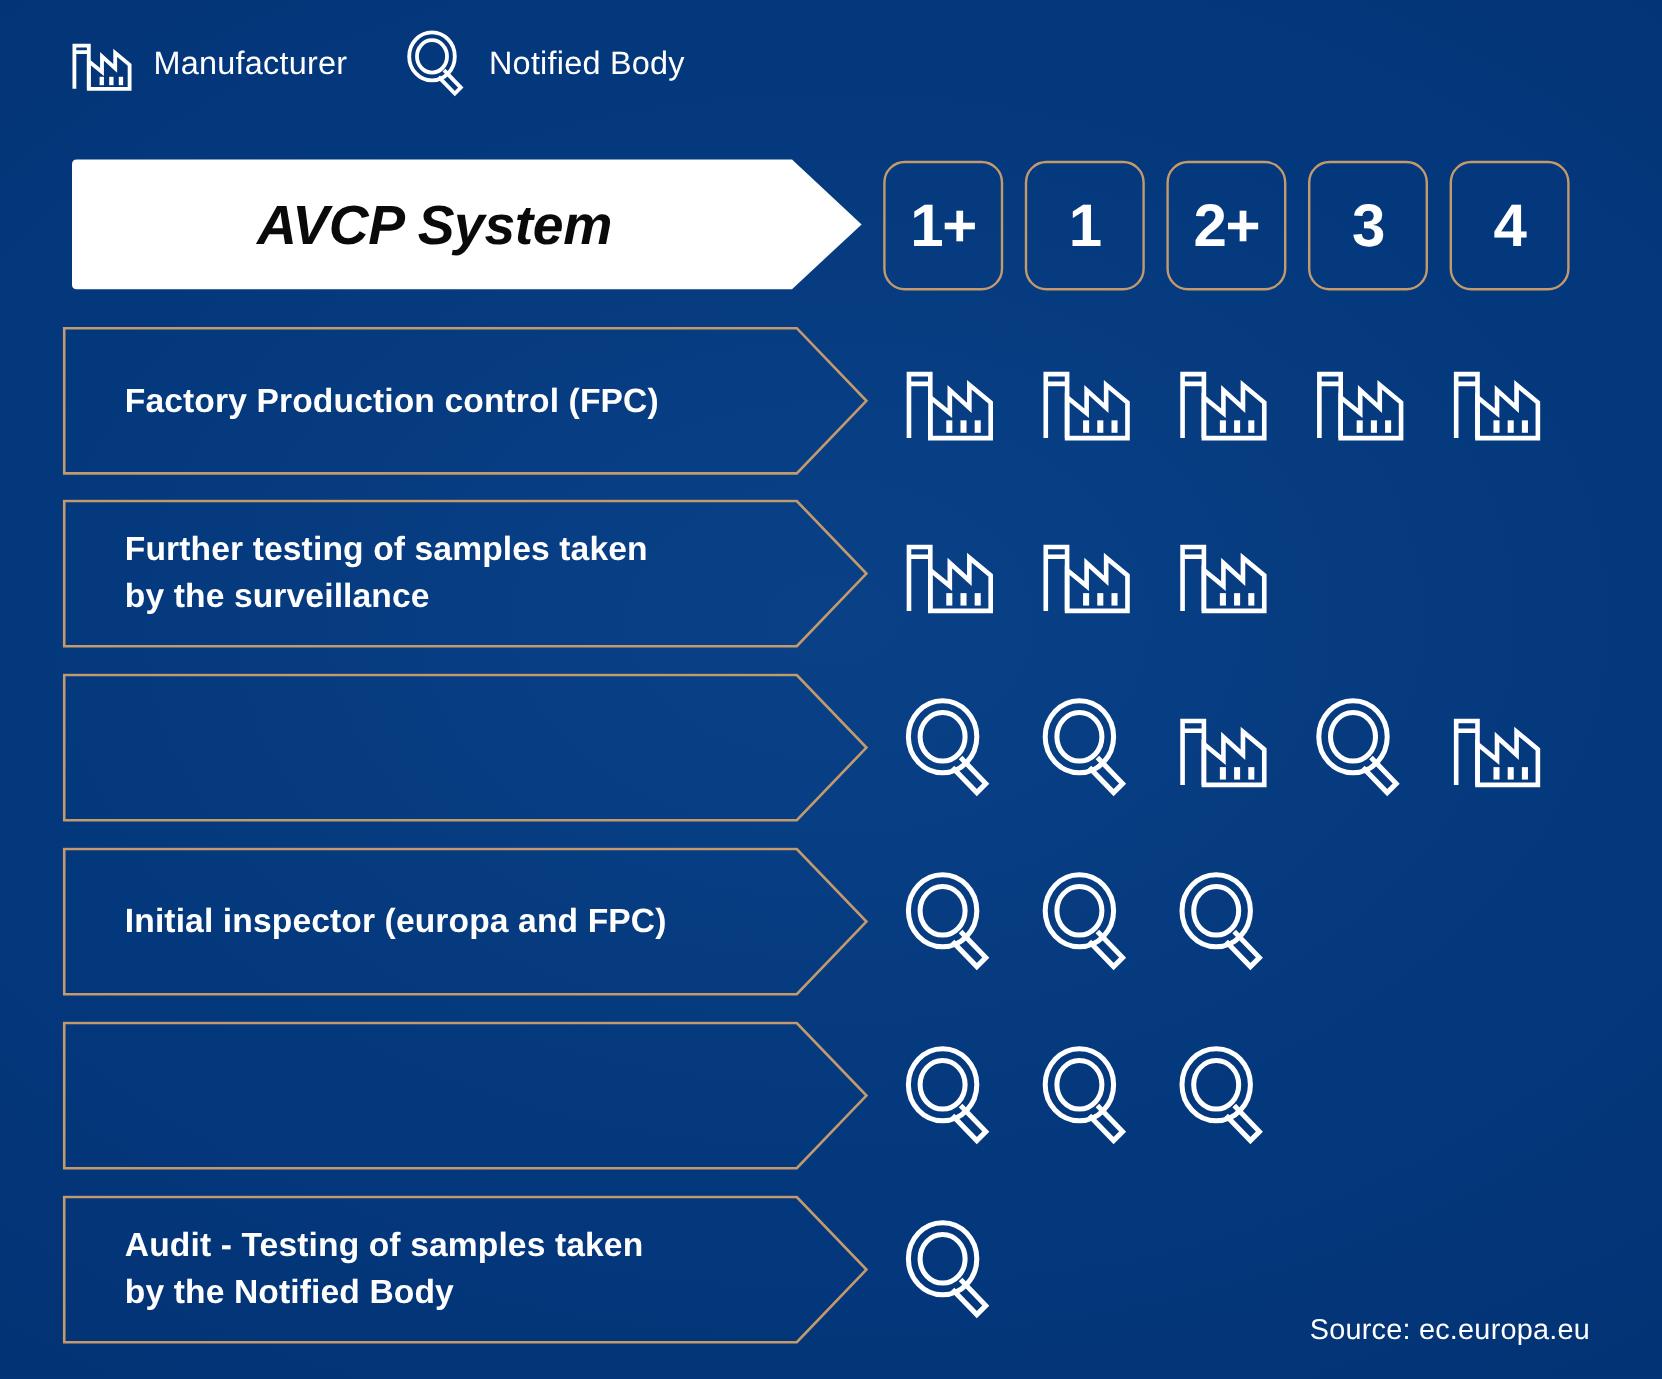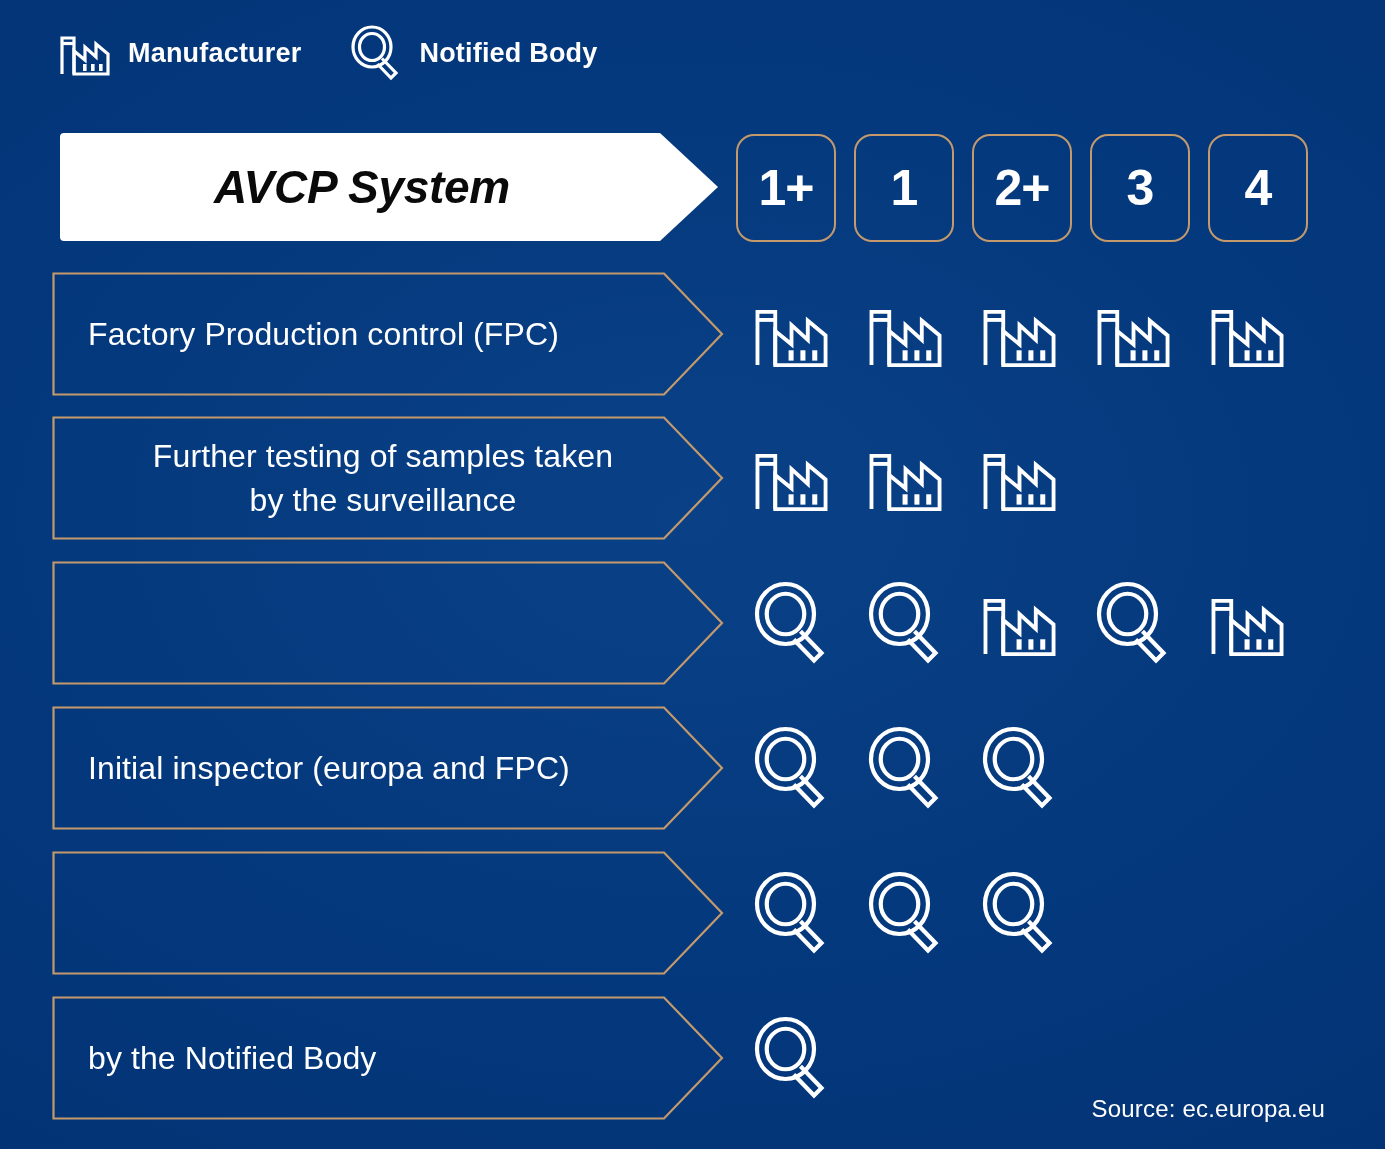--- a/index.html
+++ b/index.html
@@ -28,21 +28,21 @@
   }
   .legend-entry {
     display: flex;
     align-items: center;
     gap: 14px;
   }
   .legend-entry + .legend-entry { margin-left: 48px; text-align: right; }
   .legend-label {
     color: #ffffff;
     font-size: 27px;
-    font-weight: 700;
+    font-weight: 400;
     letter-spacing: 0.2px;
     white-space: nowrap;
   }
 
   
   #title-banner {
     position: absolute;
     left: 52px;
     top: 131px;
     width: 668px;
@@ -96,30 +96,30 @@
     position: absolute;
     left: 52px;
   }
   .row-arrow {
     position: absolute;
     left: 0;
     top: 0;
   }
   .row-label {
     position: absolute;
-    left: 36px;
+    left: 52px;
     top: 0;
     height: 100%;
     width: 590px;
     display: flex;
     flex-direction: column;
     justify-content: center;
     color: #ffffff;
-    font-size: 32px;
-    font-weight: 400;
+    font-size: 28px;
+    font-weight: 700;
     line-height: 1.38;
     letter-spacing: 0.1px;
   }
   .row-icons {
     position: absolute;
     left: 684px;
     top: 0;
     height: 100%;
     display: flex;
     align-items: center;
@@ -245,21 +245,21 @@
             <path d="M4.5 15.5 L15.5 15.5"></path>
             <path d="M16 46 L16 23 L27 32 L27 19 L38 29 L38 16 L50 26 L50 46 Z"></path>
             <rect x="25" y="36" width="3.4" height="7" fill="#ffffff" stroke="none"></rect>
             <rect x="33" y="36" width="3.4" height="7" fill="#ffffff" stroke="none"></rect>
             <rect x="41" y="36" width="3.4" height="7" fill="#ffffff" stroke="none"></rect>
           </svg>
       </div>
     </div>
   </div>
 
-  <div class="row" style="top:416px; width:1290px; height:124px;text-align:center;">
+  <div class="row" style="top:416px; width:1290px; height:124px;">
     <svg class="row-arrow" width="672" height="124" viewBox="0 0 672 124">
       <path d="M1.5 1.5 L612 1.5 L670 62 L612 122.5 L1.5 122.5 Z" fill="none" stroke="#c49a6c" stroke-width="2.2"></path>
     </svg>
     <div class="row-label">
       <span>Further testing of samples taken</span>
       <span>by the surveillance</span>
     </div>
     <div class="row-icons">
       <div class="icon-cell">
         <svg width="86" height="74" viewBox="0 0 56 50" fill="none" stroke="#ffffff" stroke-width="2.6">
@@ -404,20 +404,21 @@
           </svg>
       </div>
     </div>
   </div>
 
   <div class="row" style="top:996px; width:1290px; height:124px;">
     <svg class="row-arrow" width="672" height="124" viewBox="0 0 672 124">
       <path d="M1.5 1.5 L612 1.5 L670 62 L612 122.5 L1.5 122.5 Z" fill="none" stroke="#c49a6c" stroke-width="2.2"></path>
     </svg>
     <div class="row-label">
+      <span>Audit - Testing of samples taken</span>
       <span>by the Notified Body</span>
     </div>
     <div class="row-icons">
       <div class="icon-cell">
         <svg width="84" height="84" viewBox="0 0 56 56" fill="none" stroke="#ffffff" stroke-width="2.8">
             <ellipse cx="23" cy="22" rx="19" ry="20"></ellipse>
             <ellipse cx="23" cy="22" rx="12.5" ry="13.5"></ellipse>
             <path d="M33 33.5 L47 48 L42 53 L28.5 39"></path>
           </svg>
       </div>

